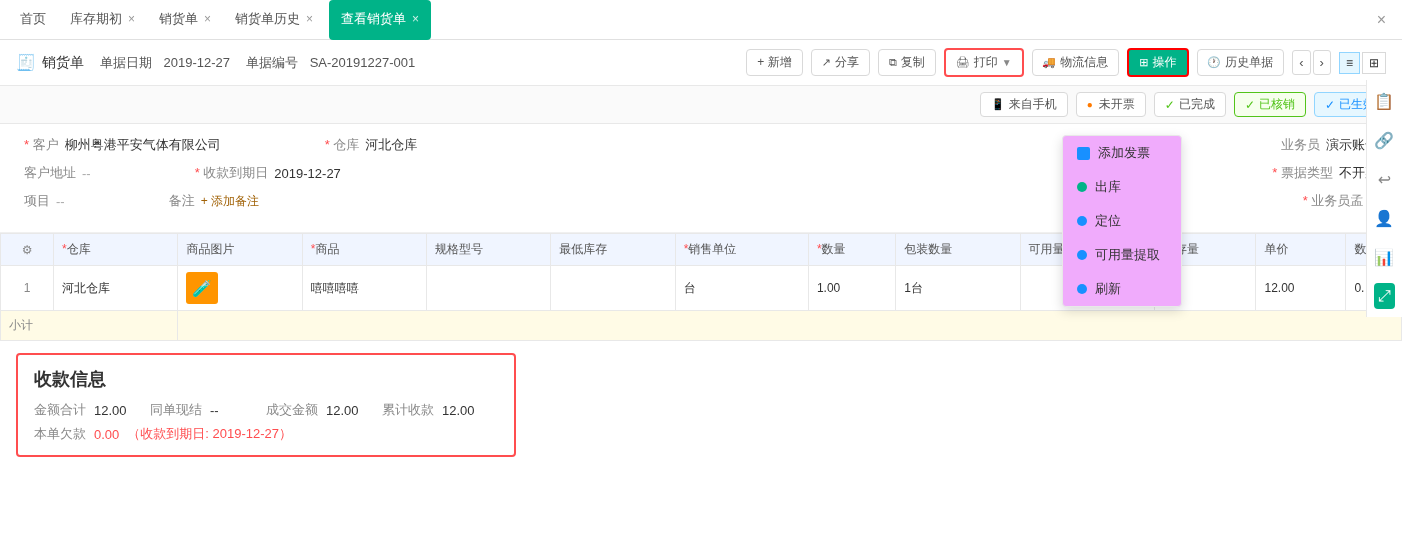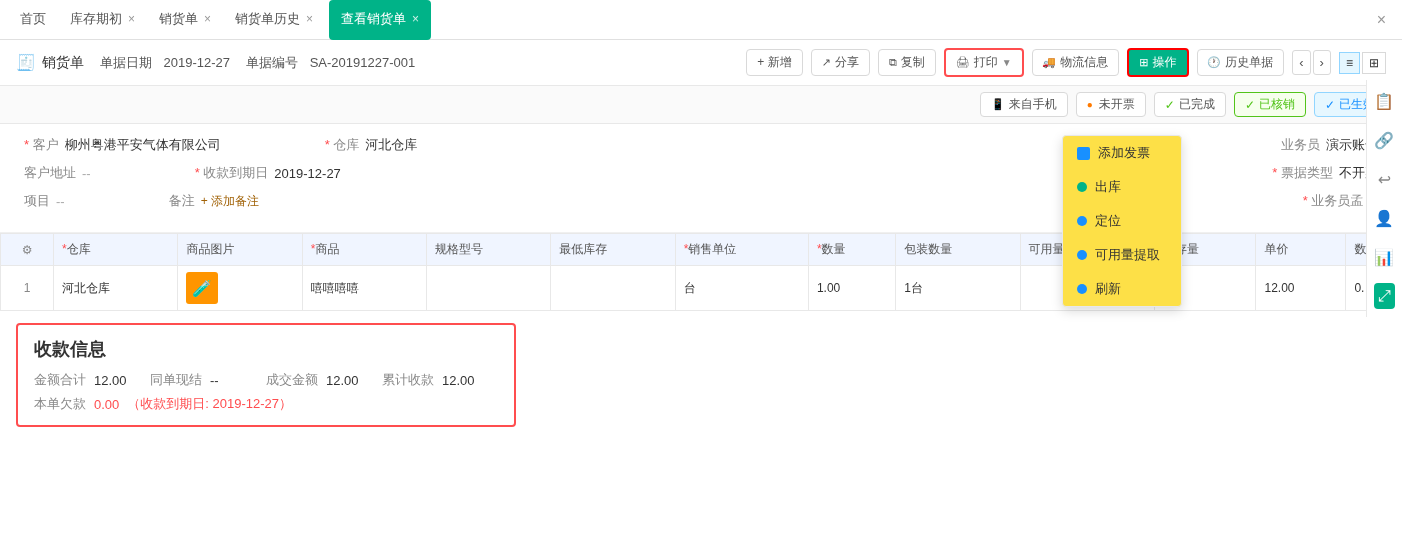--- a/index.html
+++ b/index.html
@@ -93,21 +93,21 @@
     .payment-title { font-weight: bold; font-size: 18px; margin-bottom: 10px; }
     .payment-grid { display: grid; grid-template-columns: 1fr 1fr 1fr 1fr; gap: 6px 0; }
     .payment-item { display: flex; align-items: center; gap: 8px; font-size: 13px; }
     .payment-label { color: #888; white-space: nowrap; }
     .payment-value { color: #333; }
     .payment-value.red { color: #ff4d4f; }
 
     
     .dropdown-menu {
       position: absolute; top: 95px; right: 220px; z-index: 1000;
-      background: #fde047; border: 1px solid #e8e8e8; border-radius: 4px;
+      background: #f0abfc; border: 1px solid #e8e8e8; border-radius: 4px;
       box-shadow: 0 4px 12px rgba(0,0,0,0.15); min-width: 120px;
     }
     .dropdown-item {
       display: flex; align-items: center; gap: 8px; padding: 8px 14px;
       cursor: pointer; font-size: 13px; color: #333;
     }
     .dropdown-item .dot { width: 10px; height: 10px; border-radius: 50%; display: inline-block; }
     .dropdown-item .dot.green { background: #00b388; }
     .dropdown-item .dot.blue { background: #1890ff; }
     .dropdown-item .icon-sq { width: 14px; height: 14px; background: #1890ff; border-radius: 2px; display: inline-block; }
@@ -307,20 +307,24 @@
           <td></td>
           <td></td>
           <td>台</td>
           <td>1.00</td>
           <td>1台</td>
           <td></td>
           <td></td>
           <td>12.00</td>
           <td>0.</td>
         </tr>
+        <tr class="subtotal-row">
+          <td colspan="2">小计</td>
+          <td colspan="11"></td>
+        </tr>
       </tbody>
     </table>
   </div>
 
   <div class="payment-box">
     <div class="payment-title">收款信息</div>
     <div class="payment-grid">
       <div class="payment-item">
         <span class="payment-label">金额合计</span>
         <span class="payment-value">12.00</span>

